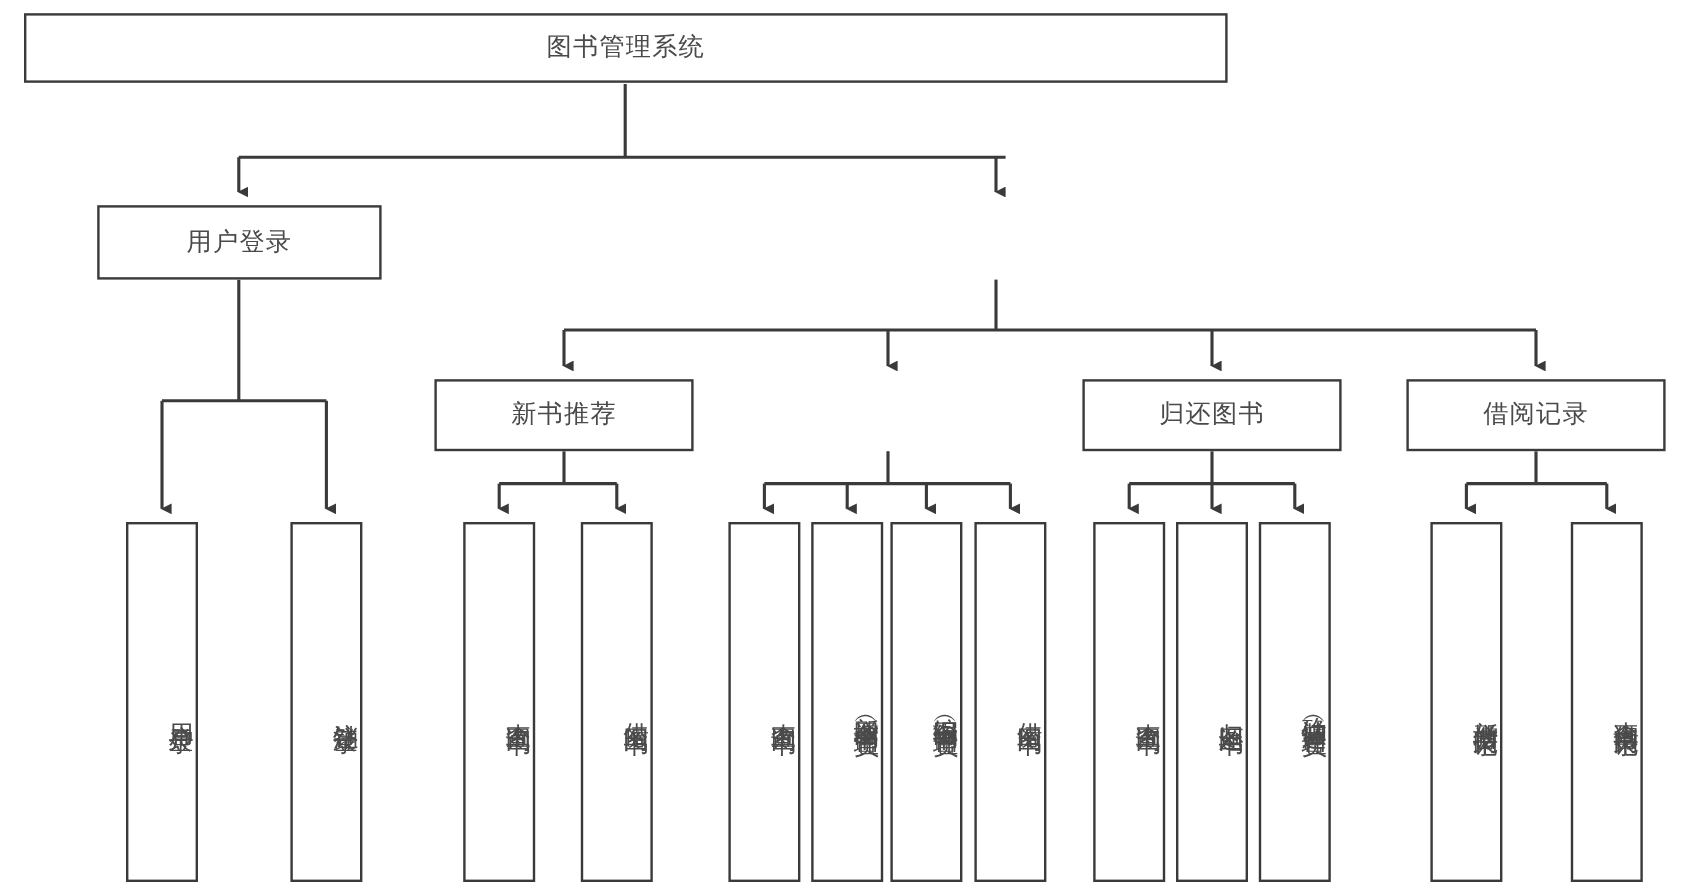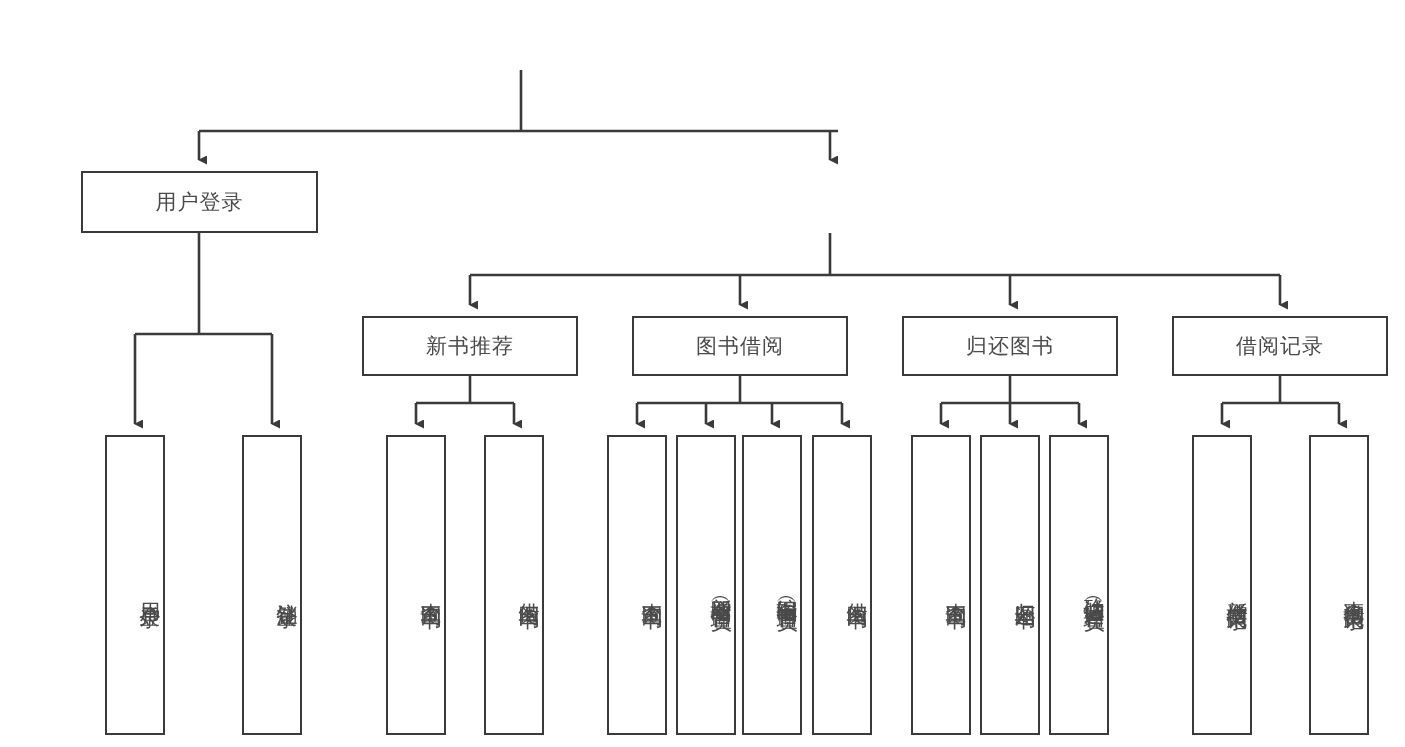--- a/index.html
+++ b/index.html
@@ -112,30 +112,30 @@
       <path d="M1010,403 L1010,424" marker-end="url(#arrow)"></path>
       <path d="M1079,403 L1079,424" marker-end="url(#arrow)"></path>
 
       <path d="M1280,376 L1280,403"></path>
       <path d="M1222,403 L1339,403"></path>
       <path d="M1222,403 L1222,424" marker-end="url(#arrow)"></path>
       <path d="M1339,403 L1339,424" marker-end="url(#arrow)"></path>
     </g>
   </svg>
 
+  <div class="node h" style="left:20px; top:11px; width:1003px; height:58px;">
+    <span>图书管理系统</span>
+  </div>
 
   <div class="node h" style="left:81px; top:171px; width:237px; height:62px;">
     <span>用户登录</span>
   </div>
 
   <div class="node h" style="left:362px; top:316px; width:216px; height:60px;">
     <span>新书推荐</span>
-  </div>
-  <div class="node h" style="left:632px; top:316px; width:216px; height:60px;">
-    <span>图书借阅</span>
   </div>
   <div class="node h" style="left:902px; top:316px; width:216px; height:60px;">
     <span>归还图书</span>
   </div>
   <div class="node h" style="left:1172px; top:316px; width:216px; height:60px;">
     <span>借阅记录</span>
   </div>
 
   <div class="node v" style="left:105px; top:435px; width:60px; height:300px;">
     <span>用户登录</span>

